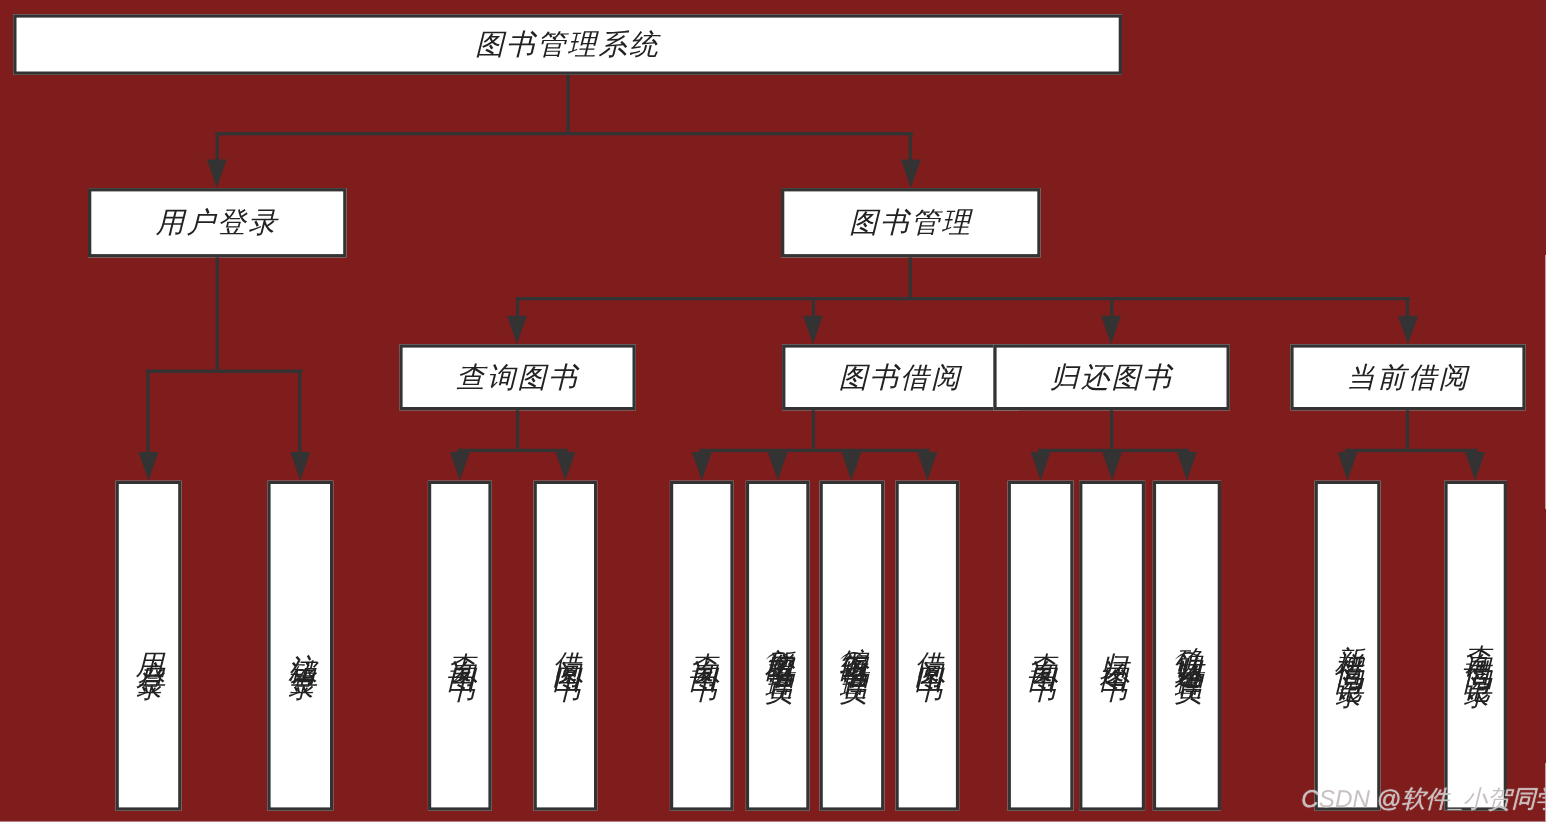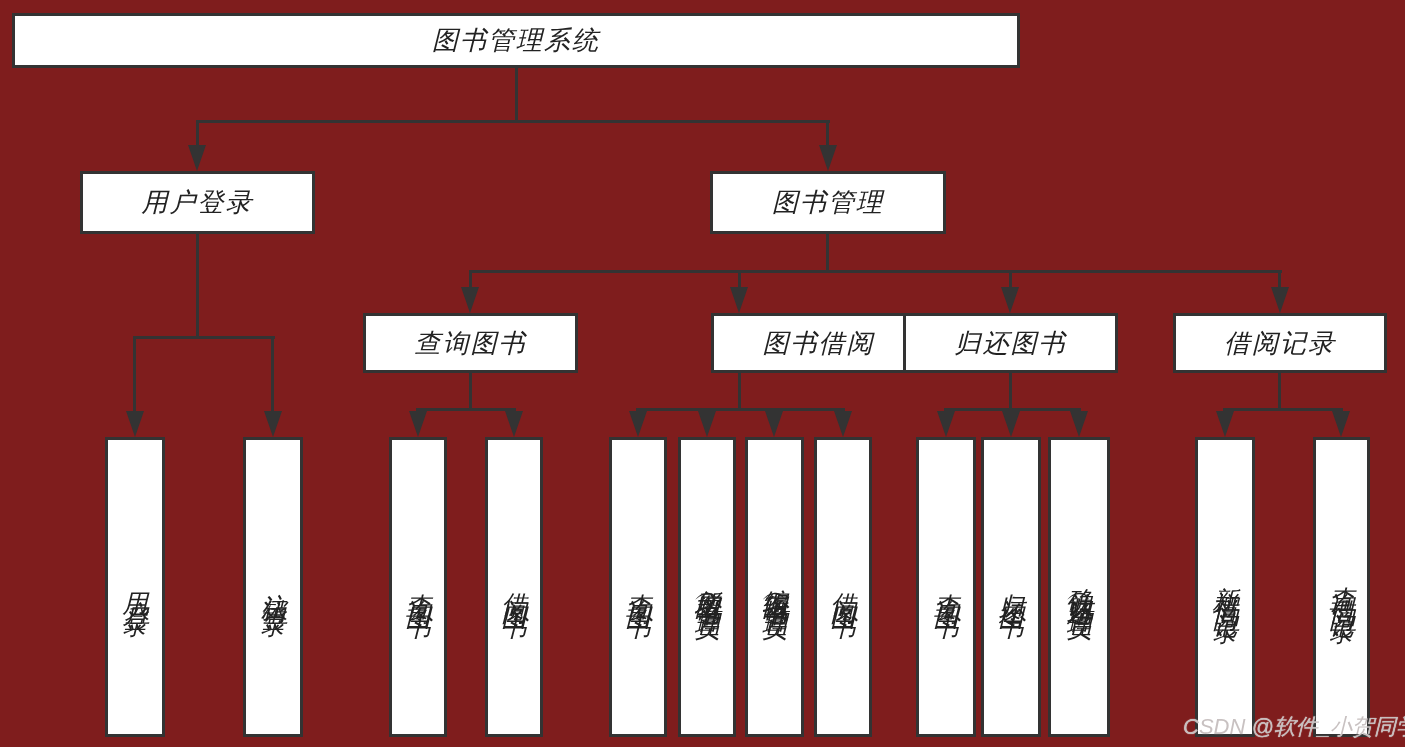--- a/index.html
+++ b/index.html
@@ -100,21 +100,21 @@
   <div class="box" style="left:363px; top:313px; width:215px; height:60px;">
     <span class="hlabel">查询图书</span>
   </div>
   <div class="box" style="left:664px; top:313px; width:215px; height:60px;margin-left:47px;">
     <span class="hlabel">图书借阅</span>
   </div>
   <div class="box" style="left:903px; top:313px; width:215px; height:60px;">
     <span class="hlabel">归还图书</span>
   </div>
   <div class="box" style="left:1173px; top:313px; width:214px; height:60px;">
-    <span class="hlabel">借阅记录</span>
+    <span class="hlabel">当前借阅</span>
   </div>
 
   <div class="vline" style="left:469px; top:373px; height:35px;"></div>
   <div class="hline" style="left:416px; top:408px; width:100px;"></div>
   <div class="vline" style="left:416px; top:408px; height:6px;"></div>
   <div class="arrow" style="left:409px; top:411px;"></div>
   <div class="vline" style="left:512px; top:408px; height:6px;"></div>
   <div class="arrow" style="left:505px; top:411px;"></div>
 
   <div class="vline" style="left:738px; top:373px; height:35px;"></div>

